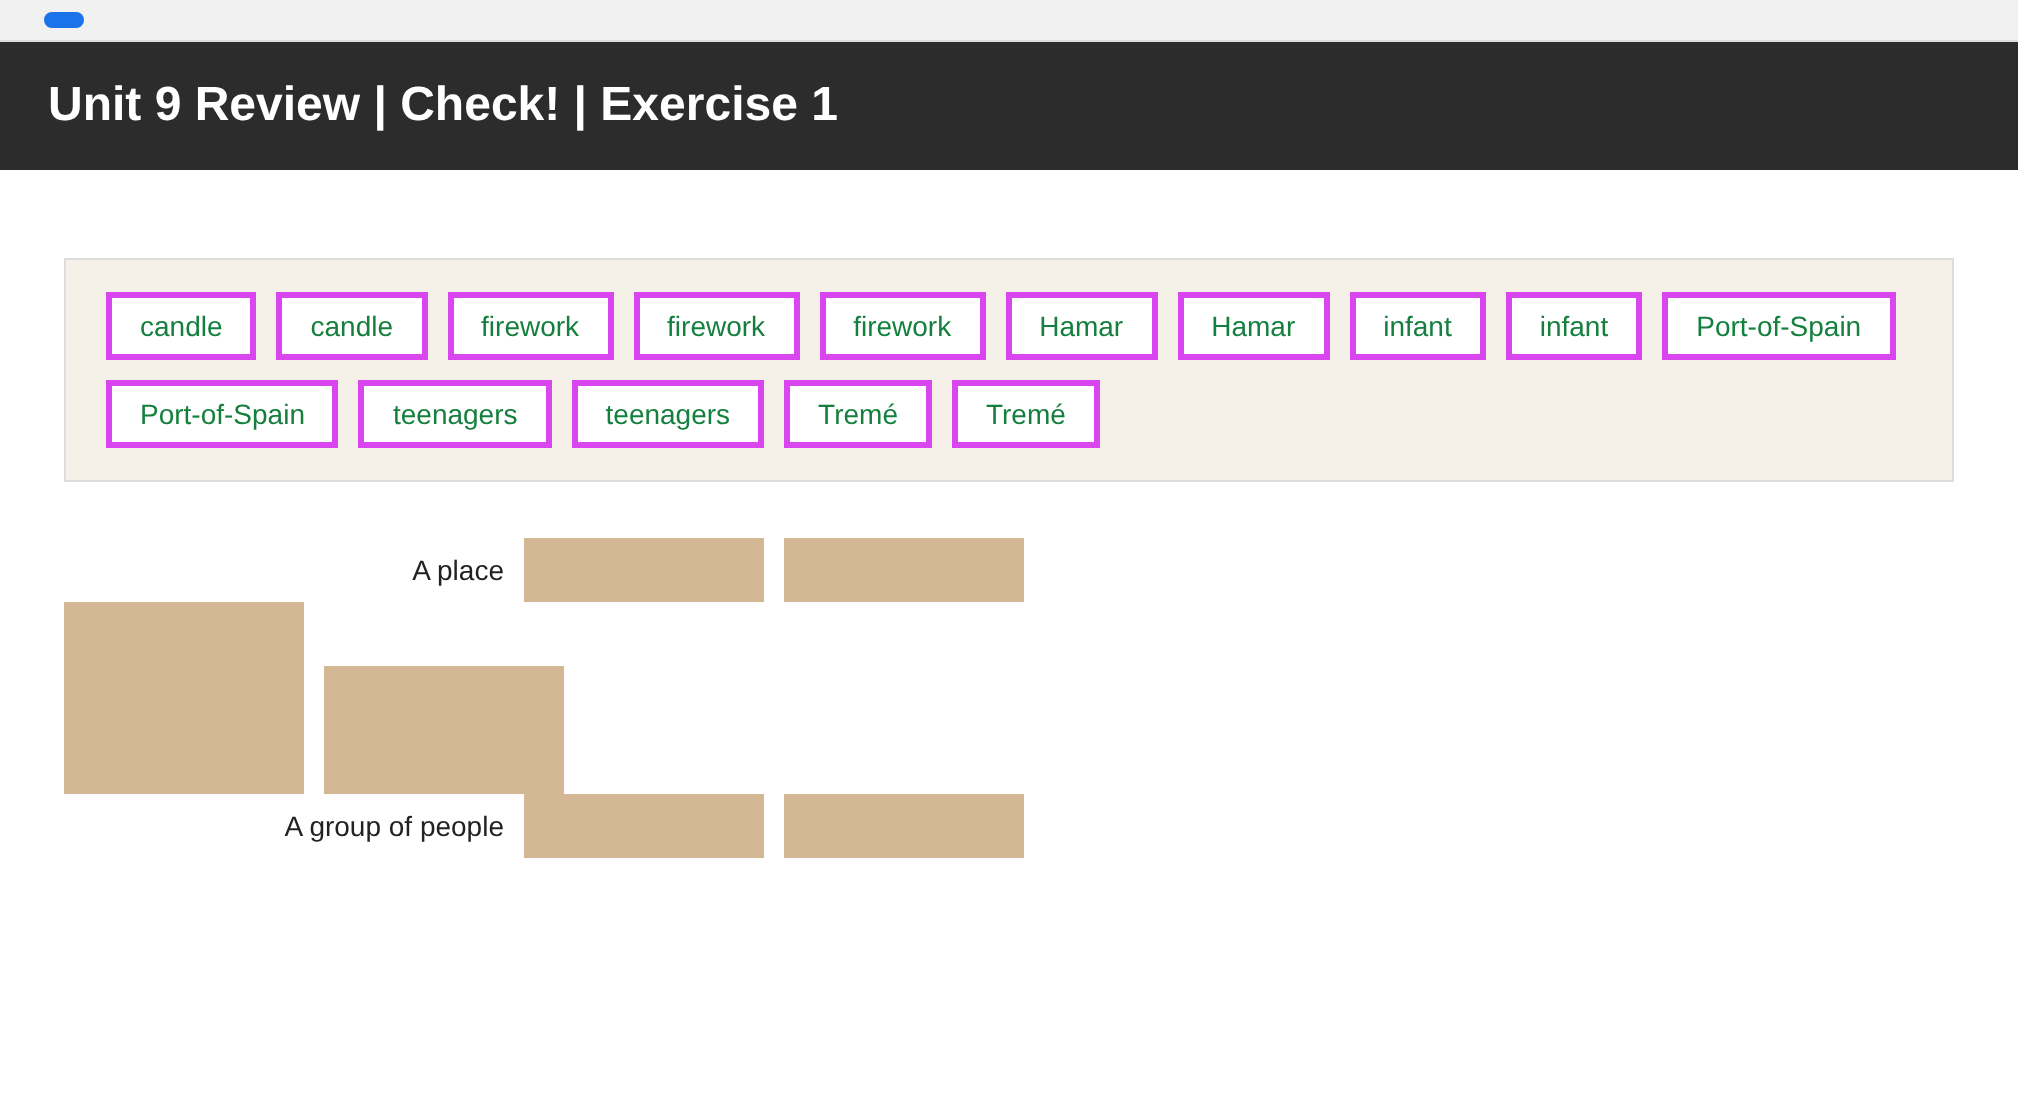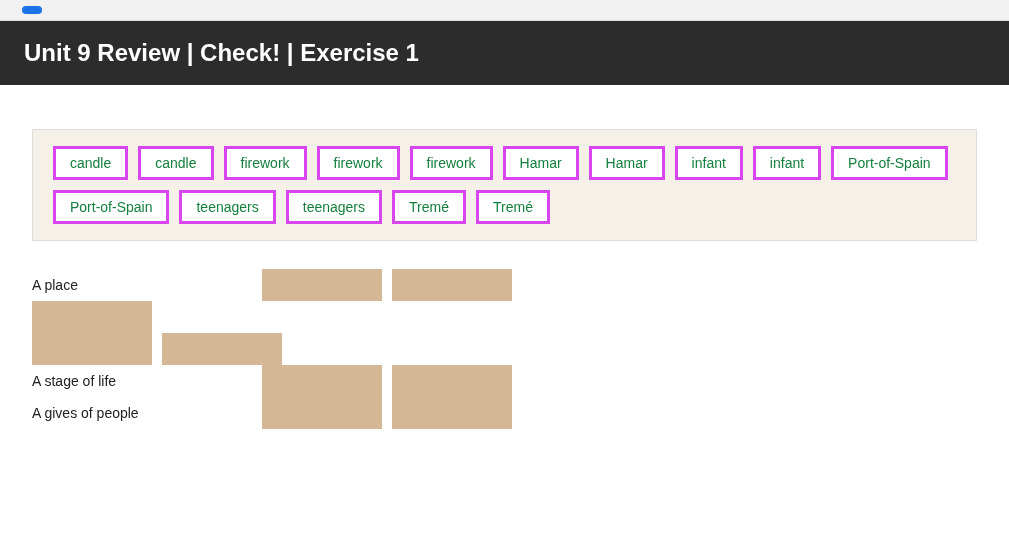--- a/index.html
+++ b/index.html
@@ -71,20 +71,21 @@
       padding: 6px 14px;
       font-size: 14px;
       color: #15803d;
       white-space: nowrap;
     }
 
     
     .exercise-section {
       display: flex;
       flex-direction: column;
+      text-align: right;
     }
     .sentence-row {
       display: flex;
       align-items: center;
       gap: 10px;
       flex-wrap: wrap;
     }
     .sentence-label {
       font-size: 14px;
       color: #222;
@@ -139,24 +140,23 @@
         <div class="answer-box"></div>
       </div>
       <div class="sentence-row">
         <div class="answer-box"></div>
       </div>
       <div class="sentence-row">
         <div class="answer-box"></div>
         <div class="answer-box"></div>
       </div>
       <div class="sentence-row">
-        <span class="sentence-label">A stage of life</span>
         <div class="answer-box"></div>
         <div class="answer-box"></div>
       </div>
       <div class="sentence-row">
-        <span class="sentence-label">A gives of people</span>
+        <span class="sentence-label">A group of people</span>
         <div class="answer-box"></div>
         <div class="answer-box"></div>
       </div>
     </div>
 
 </div>
 
 </body></html>

